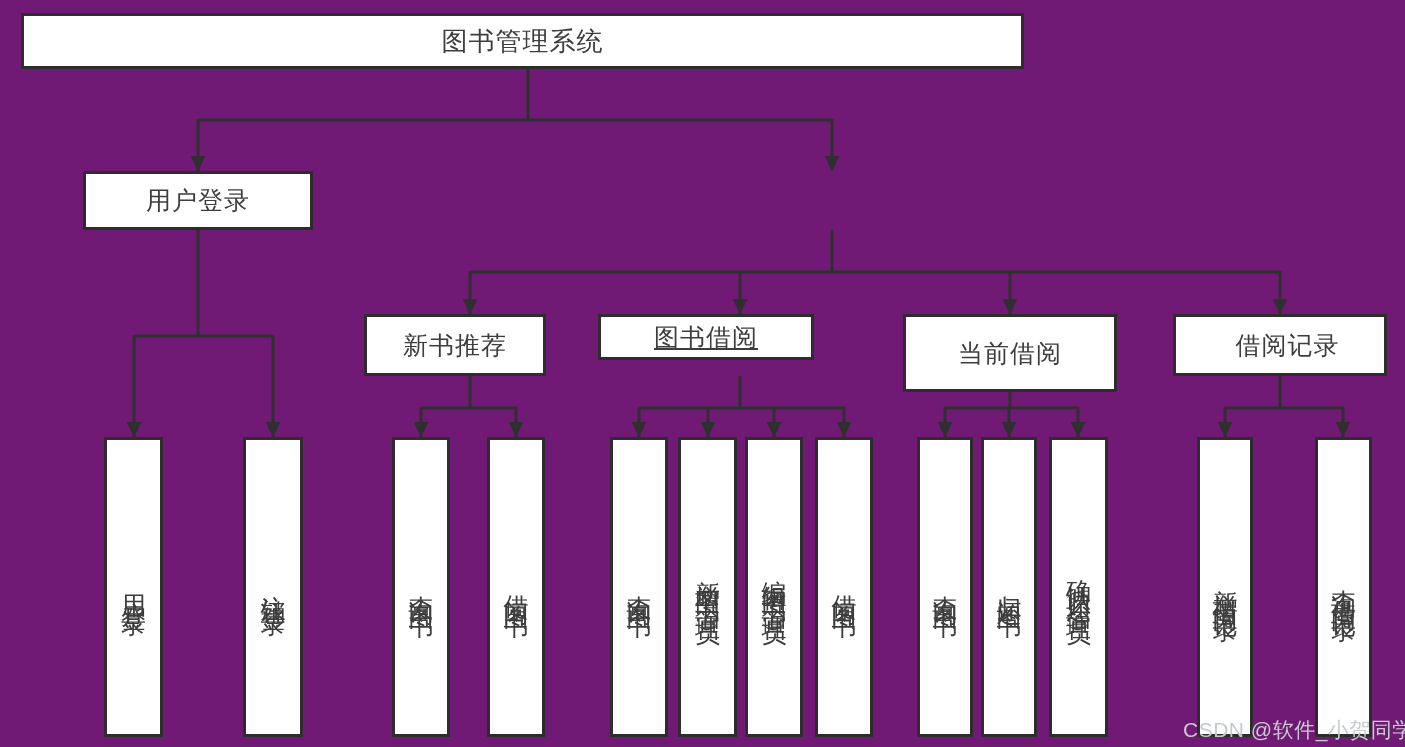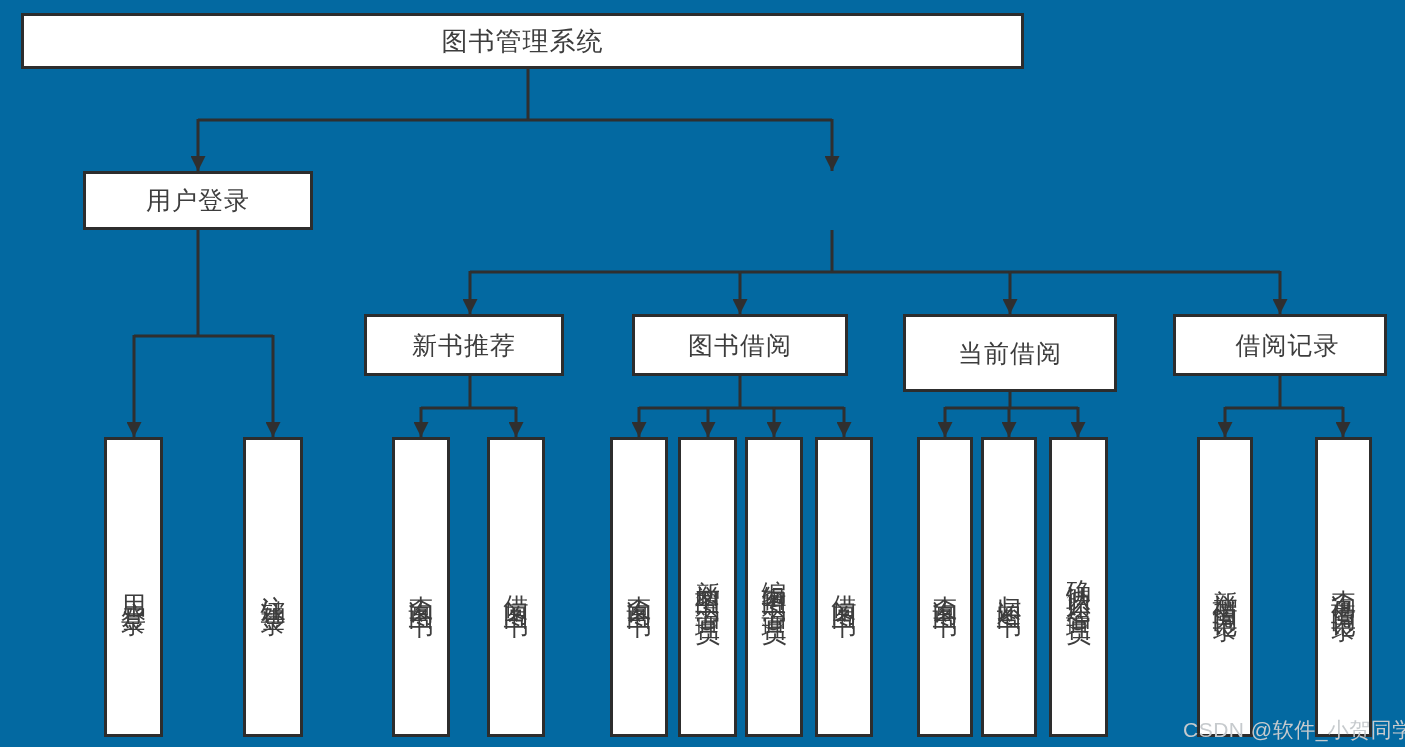--- a/index.html
+++ b/index.html
@@ -1,20 +1,20 @@
 <!DOCTYPE html>
 <html><head>
 <meta charset="utf-8">
 <style>
   html, body { margin: 0; padding: 0; background: #ffffff; }
   .stage {
     position: relative;
     width: 1405px;
     height: 747px;
-    background: #0369a1;
+    background: #701a75;
     font-family: "Liberation Sans", "DejaVu Sans", sans-serif;
     overflow: hidden;
   }
   svg.connectors {
     position: absolute;
     left: 0; top: 0;
     width: 1405px; height: 747px;
     z-index: 1;
   }
   .node {
@@ -118,24 +118,24 @@
   </svg>
 
   <div class="node h root" style="left:21px; top:13px; width:1003px; height:56px;">
     <span>图书管理系统</span>
   </div>
 
   <div class="node h" style="left:83px; top:171px; width:230px; height:59px;">
     <span>用户登录</span>
   </div>
 
-  <div class="node h" style="left:364px; top:314px; width:200px; height:62px;">
+  <div class="node h" style="left:364px; top:314px; width:182px; height:62px;">
     <span>新书推荐</span>
   </div>
-  <div class="node h" style="left:632px; top:314px; width:216px; height:62px;">
+  <div class="node h" style="left:598px; top:314px; width:216px; height:46px;text-decoration:underline;">
     <span>图书借阅</span>
   </div>
   <div class="node h" style="left:903px; top:314px; width:214px; height:78px;">
     <span>当前借阅</span>
   </div>
   <div class="node h" style="left:1173px; top:314px; width:214px; height:62px;padding-left:15px;">
     <span>借阅记录</span>
   </div>
 
   <div class="node v" style="left:104px; top:437px; width:59px; height:300px;">

